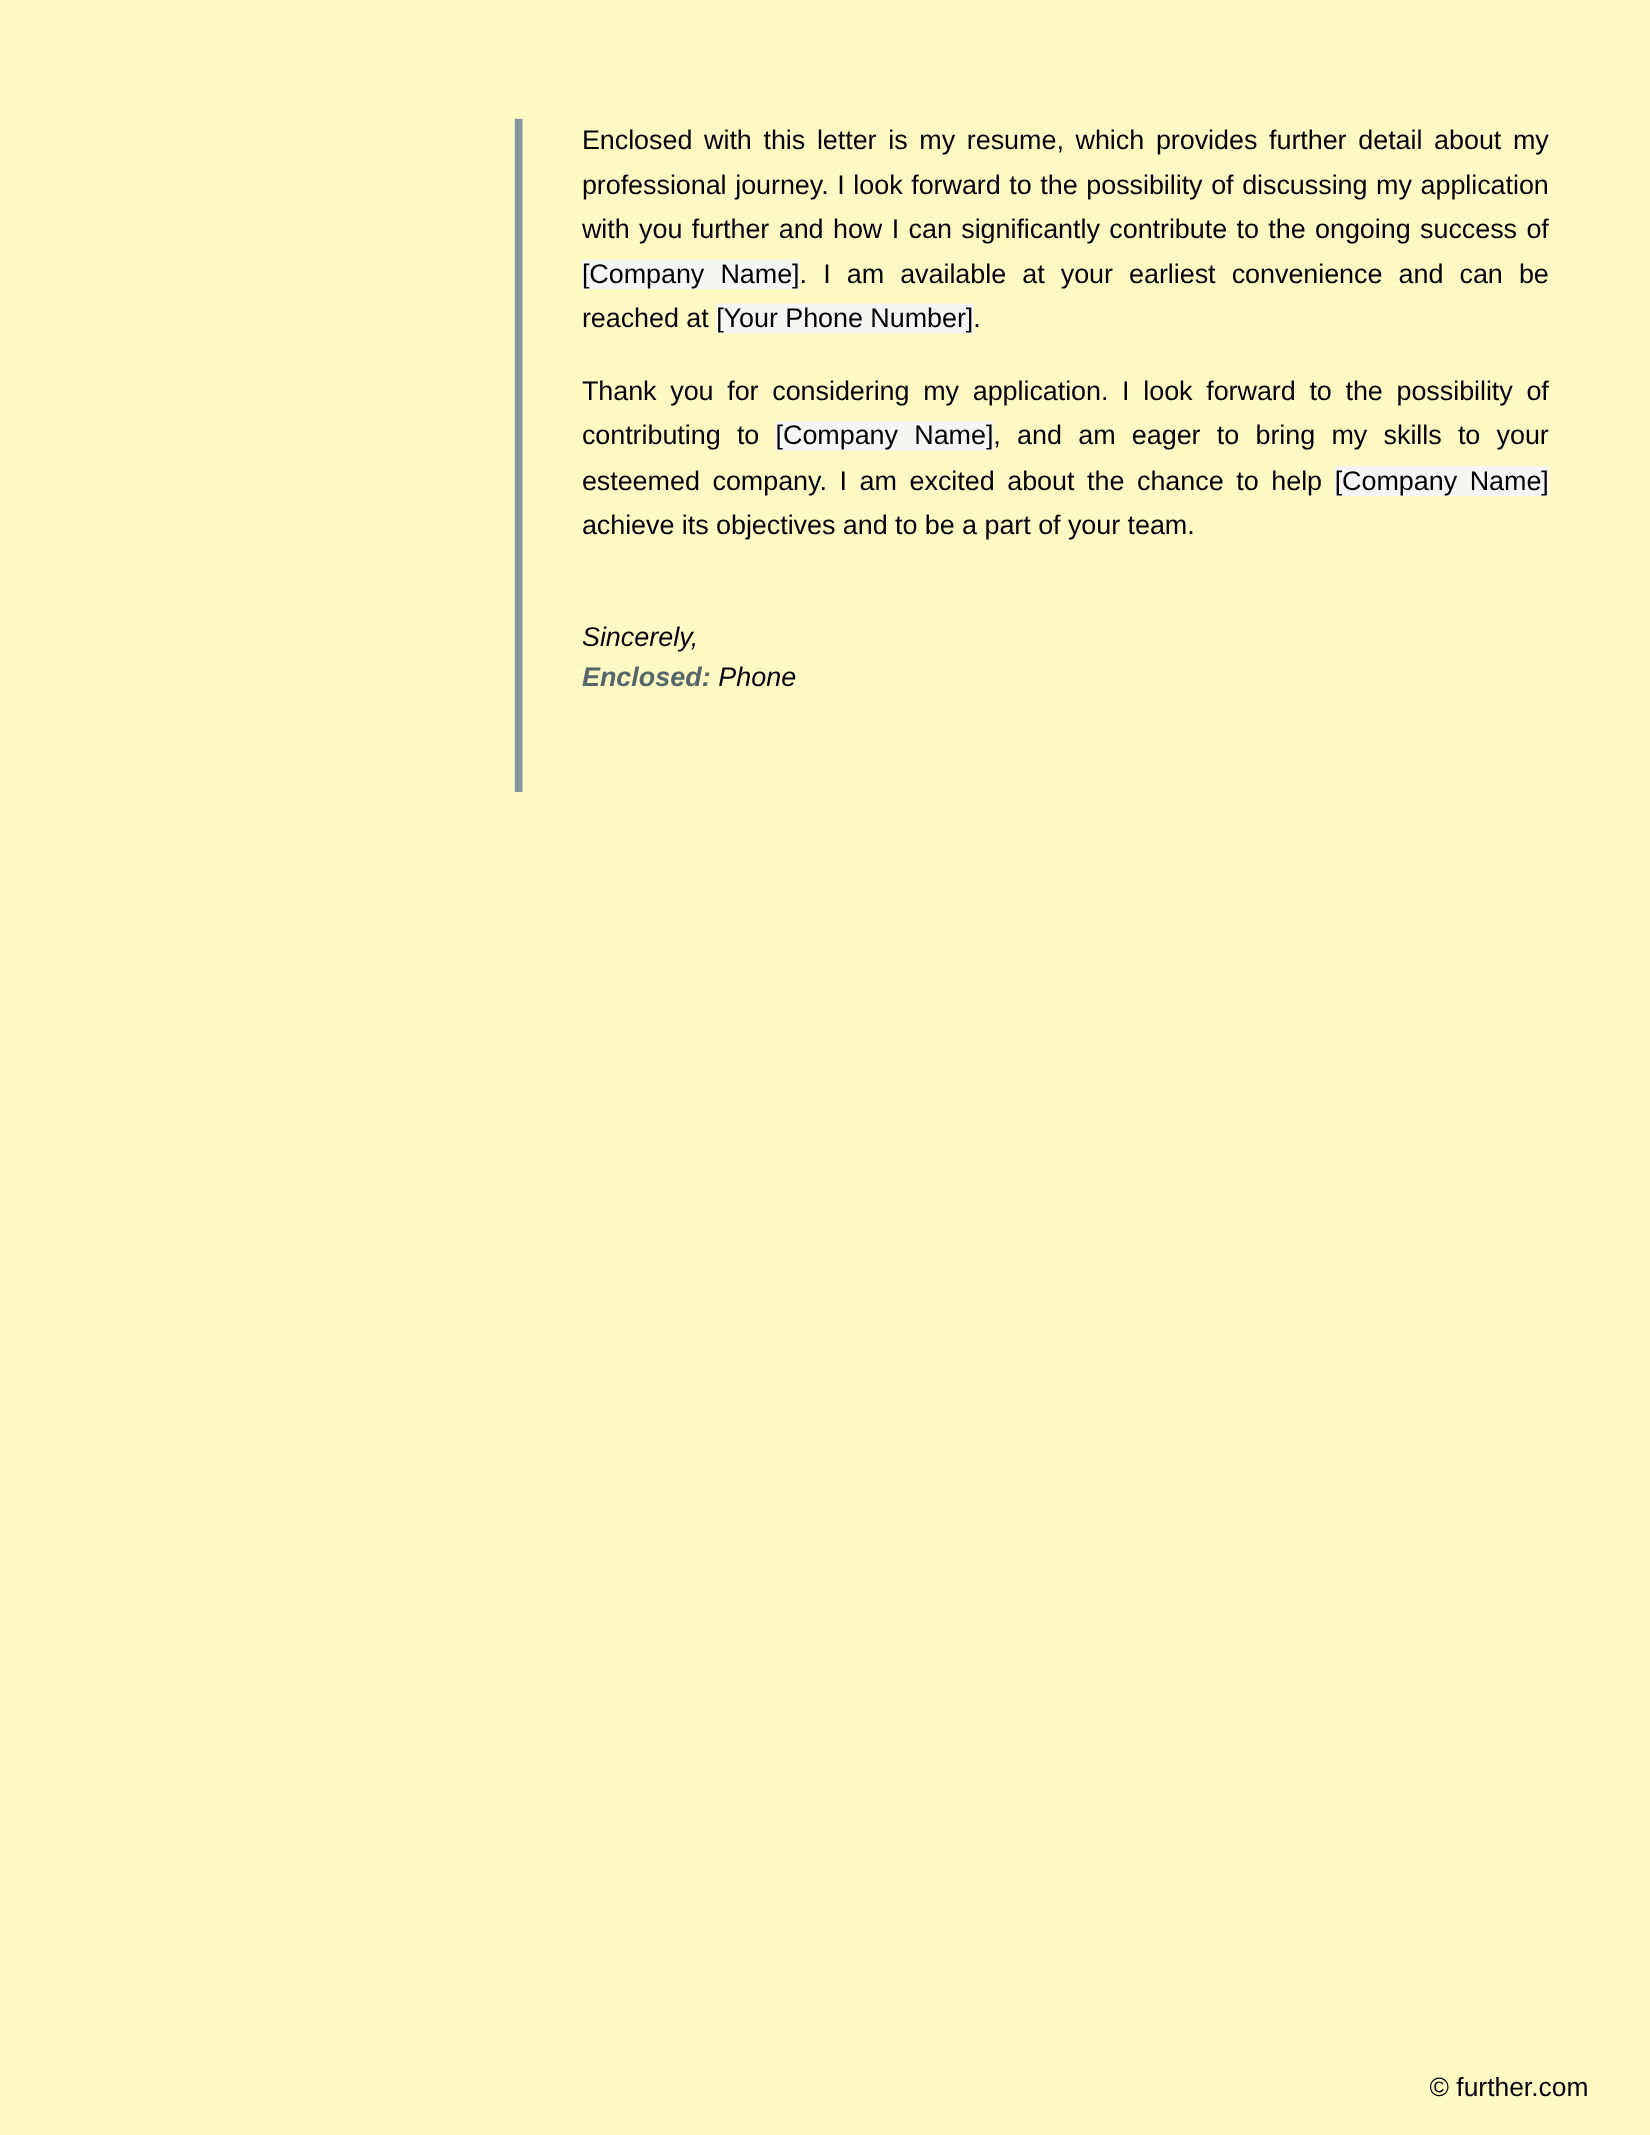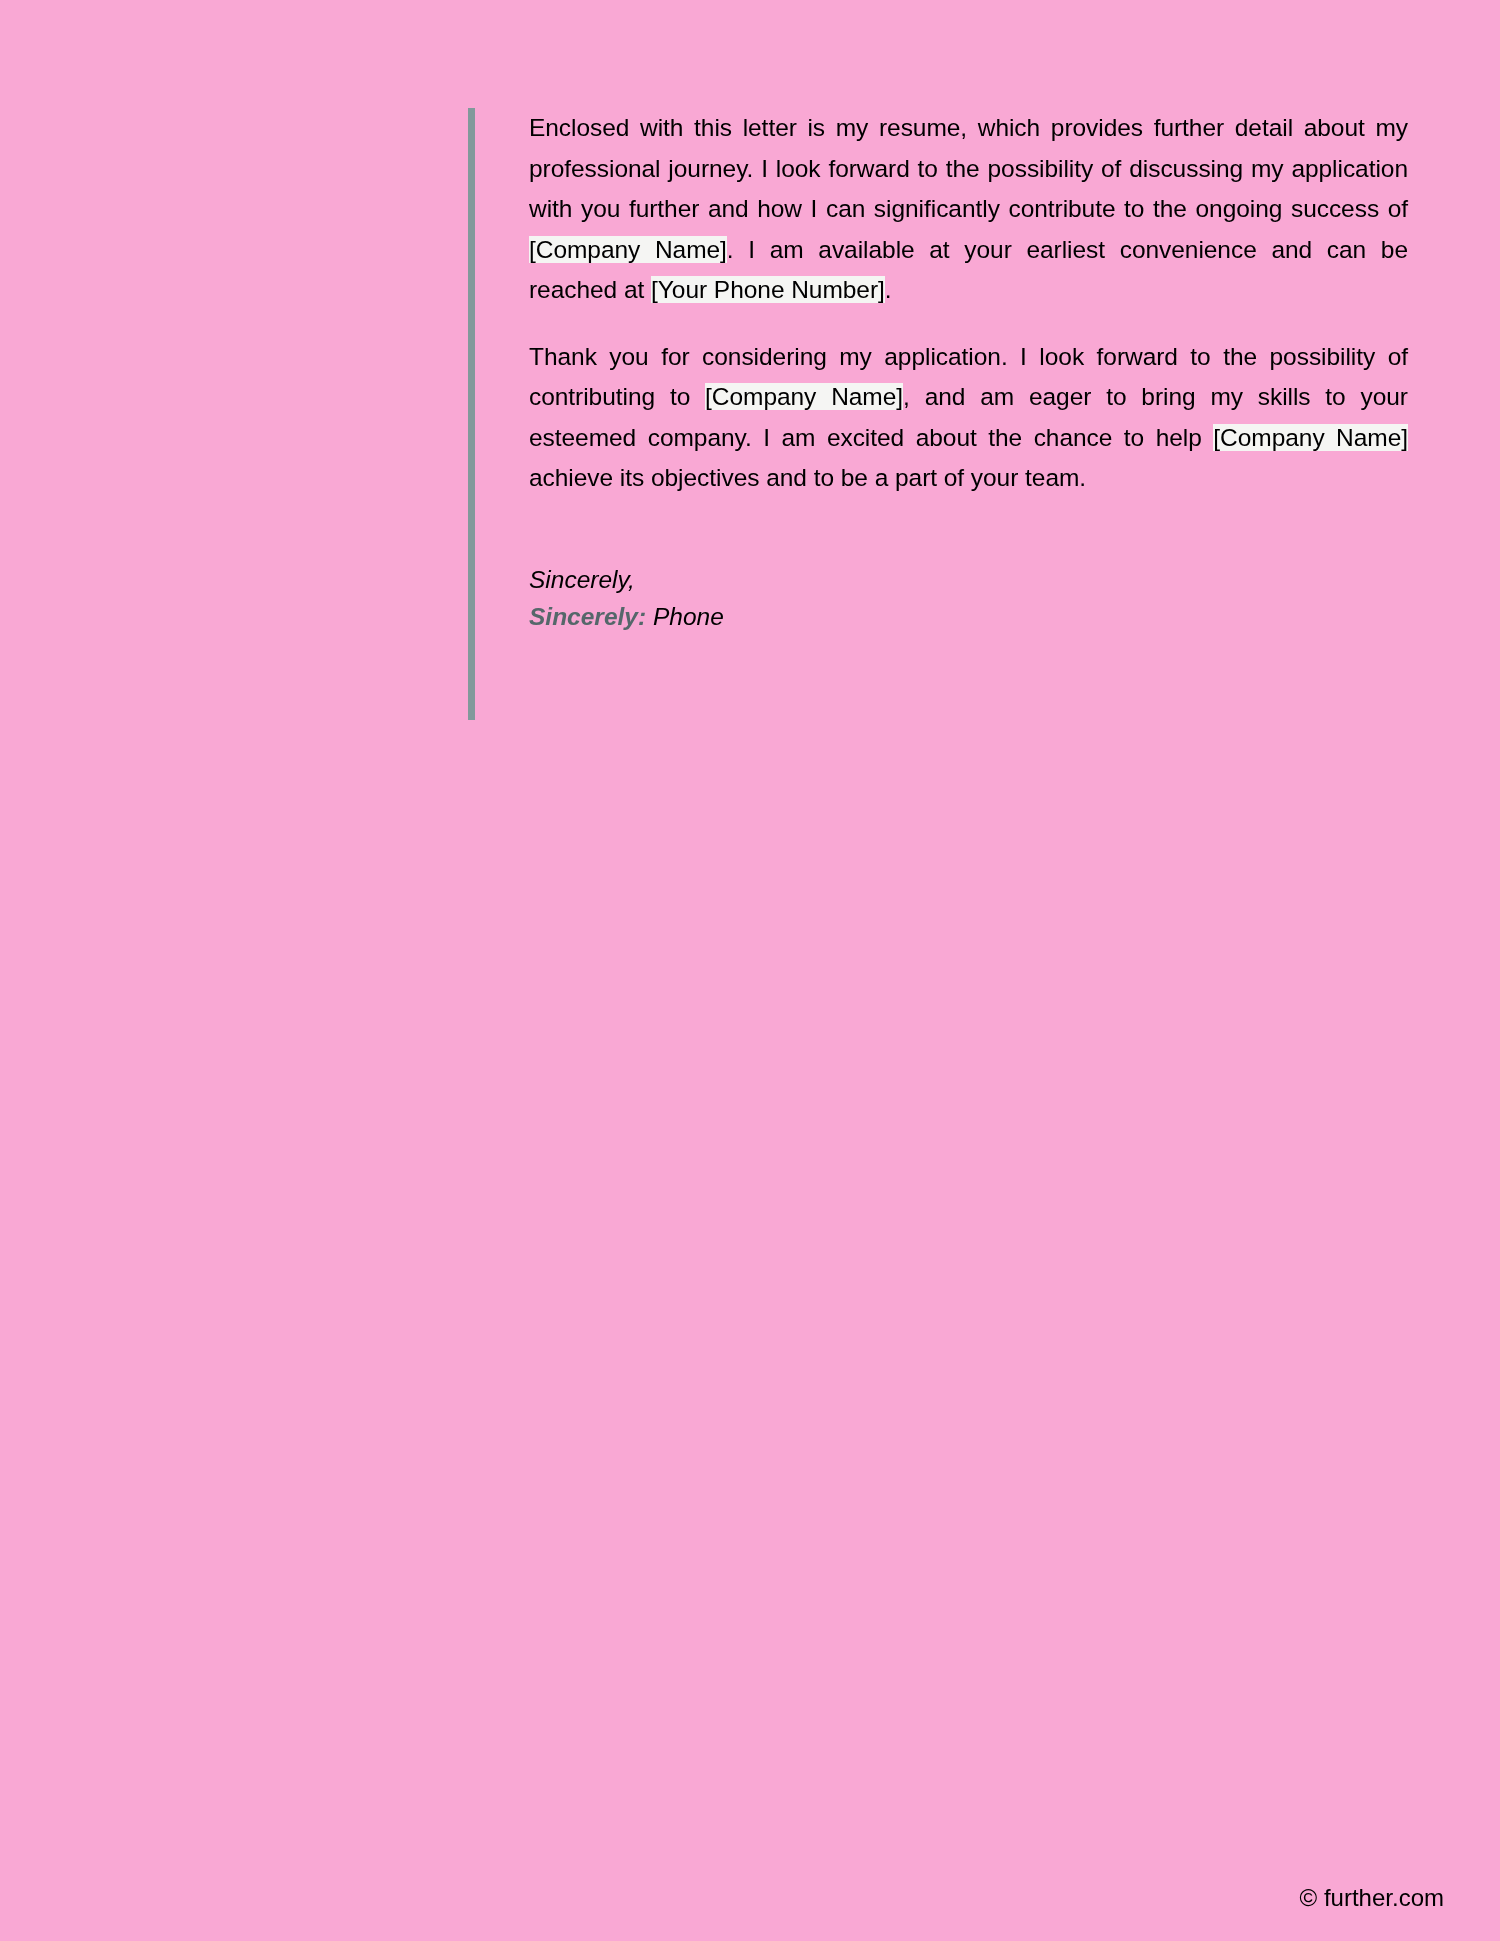--- a/index.html
+++ b/index.html
@@ -12,21 +12,21 @@
     height: 1941px;
     position: relative;
     font-family: "Liberation Sans", sans-serif;
     color: #000000;
     -webkit-font-smoothing: antialiased;
   }
 
   .page {
     position: absolute;
     inset: 0;
-    background: #f9a8d4;
+    background: #fef9c3;
   }
 
   
   .letter-block {
     position: absolute;
     left: 468px;
     top: 108px;
     width: 940px;
     padding-left: 54px;
     border-left: 7px solid #82999b;
@@ -90,20 +90,20 @@
     <p class="para">
       <span>Enclosed with this letter is my resume, which provides further detail about my professional journey. I look forward to the possibility of discussing my application with you further and how I can significantly contribute to the ongoing success of </span><span class="ph">[Company Name]</span><span>. I am available at your earliest convenience and can be reached at </span><span class="ph">[Your Phone Number]</span><span>.</span>
     </p>
 
     <p class="para">
       <span>Thank you for considering my application. I look forward to the possibility of contributing to </span><span class="ph">[Company Name]</span><span>, and am eager to bring my skills to your esteemed company. I am excited about the chance to help </span><span class="ph">[Company Name]</span><span> achieve its objectives and to be a part of your team.</span>
     </p>
 
     <div class="sign-block">
       <div class="sign-line">Sincerely,</div>
-      <div class="sign-line tight"><span class="encl-label">Sincerely:</span><span class="encl-value">&nbsp;<span>Phone</span></span></div>
+      <div class="sign-line tight"><span class="encl-label">Enclosed:</span><span class="encl-value">&nbsp;<span>Phone</span></span></div>
     </div>
 
   </div>
 
   <div class="footer">© further.com</div>
 
 </div>
 
 </body></html>

